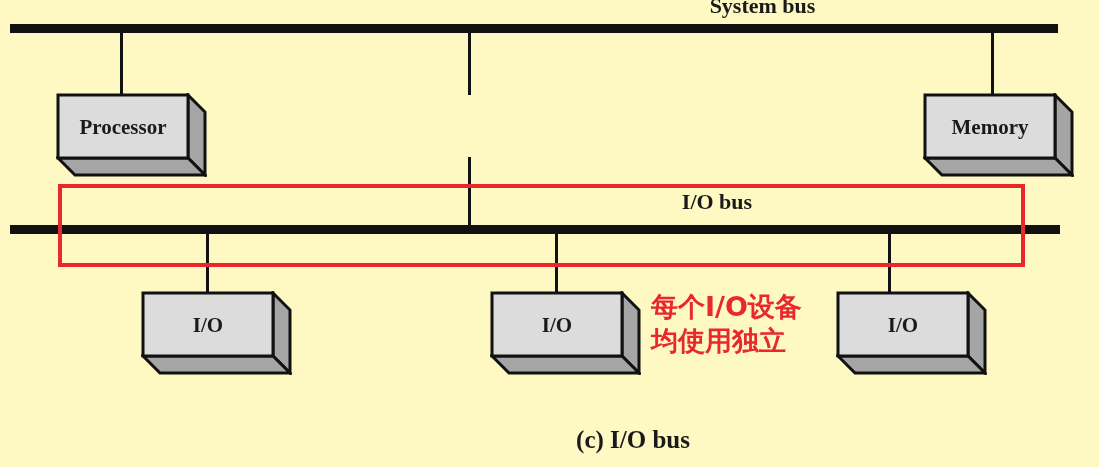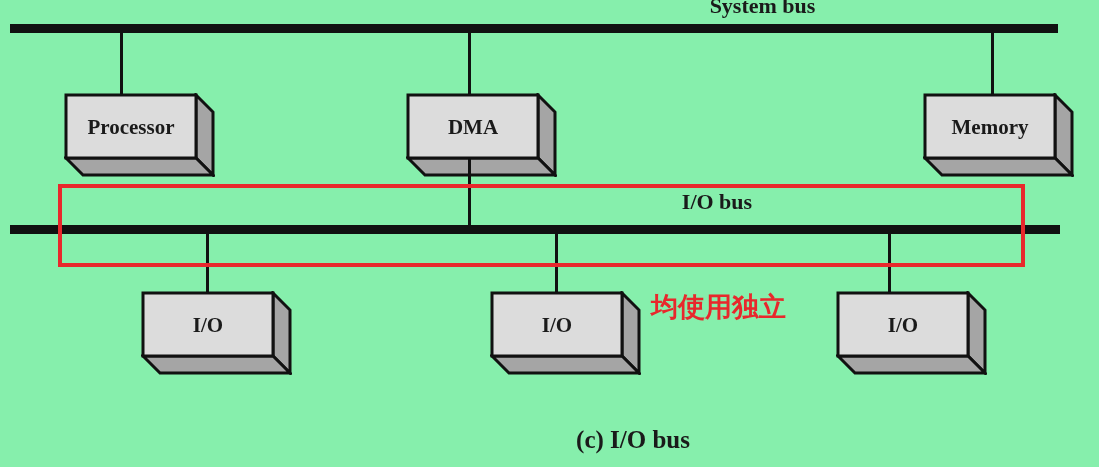--- a/index.html
+++ b/index.html
@@ -1,17 +1,17 @@
 <!DOCTYPE html>
 <html><head>
 <meta charset="utf-8">
 <style>
   html,body{margin:0;padding:0;background:#ffffff;}
   .canvas{
-    position:relative;width:1099px;height:467px;background:#86efac;
+    position:relative;width:1099px;height:467px;background:#fef9c3;
     overflow:hidden;font-family:"Liberation Serif",serif;
   }
   .bus{position:absolute;height:9px;background:#111111;z-index:1;}
   .connector{position:absolute;width:3px;background:#111111;z-index:1;}
   .connector.over{z-index:3;}
   .box3d{position:absolute;z-index:2;}
   .box3d .face{fill:#dcdcdc;stroke:#111111;stroke-width:3;}
   .box3d .side{fill:#a5a5a5;stroke:#111111;stroke-width:3;stroke-linejoin:miter;}
   .box3d text{
     font-family:"Liberation Serif",serif;font-weight:bold;font-size:21px;
@@ -43,37 +43,29 @@
   <div class="bus-label" style="left:660px;top:-7px;width:205px;">System bus</div>
 
   <div class="bus" style="left:10px;top:24px;width:1048px;"></div>
 
   <div class="connector" style="left:120px;top:33px;height:62px;"></div>
   <div class="connector" style="left:468px;top:33px;height:62px;"></div>
   <div class="connector" style="left:991px;top:33px;height:62px;"></div>
 
   <div class="connector over" style="left:468px;top:157px;height:77px;"></div>
 
-  <div class="box3d" style="left:64px;top:93px;">
+  <div class="box3d" style="left:56px;top:93px;">
     <svg width="151" height="84" viewBox="0 0 151 84">
       <polygon class="side" points="132,2 149,19 149,82 132,65"></polygon>
       <polygon class="side" points="2,65 19,82 149,82 132,65"></polygon>
       <rect class="face" x="2" y="2" width="130" height="63"></rect>
       <text x="67" y="41">Processor</text>
     </svg>
   </div>
 
-  <div class="box3d" style="left:406px;top:93px;">
-    <svg width="151" height="84" viewBox="0 0 151 84">
-      <polygon class="side" points="132,2 149,19 149,82 132,65"></polygon>
-      <polygon class="side" points="2,65 19,82 149,82 132,65"></polygon>
-      <rect class="face" x="2" y="2" width="130" height="63"></rect>
-      <text x="67" y="41">DMA</text>
-    </svg>
-  </div>
 
   <div class="box3d" style="left:923px;top:93px;">
     <svg width="151" height="84" viewBox="0 0 151 84">
       <polygon class="side" points="132,2 149,19 149,82 132,65"></polygon>
       <polygon class="side" points="2,65 19,82 149,82 132,65"></polygon>
       <rect class="face" x="2" y="2" width="130" height="63"></rect>
       <text x="67" y="41">Memory</text>
     </svg>
   </div>
 
@@ -108,18 +100,19 @@
   <div class="box3d" style="left:836px;top:291px;">
     <svg width="151" height="84" viewBox="0 0 151 84">
       <polygon class="side" points="132,2 149,19 149,82 132,65"></polygon>
       <polygon class="side" points="2,65 19,82 149,82 132,65"></polygon>
       <rect class="face" x="2" y="2" width="130" height="63"></rect>
       <text x="67" y="41">I/O</text>
     </svg>
   </div>
 
   <div class="annotation">
+    <div>每个I/O设备</div>
     <div>均使用独立</div>
   </div>
 
   <div class="caption">(c) I/O bus</div>
 
 </div>
 
 </body></html>

